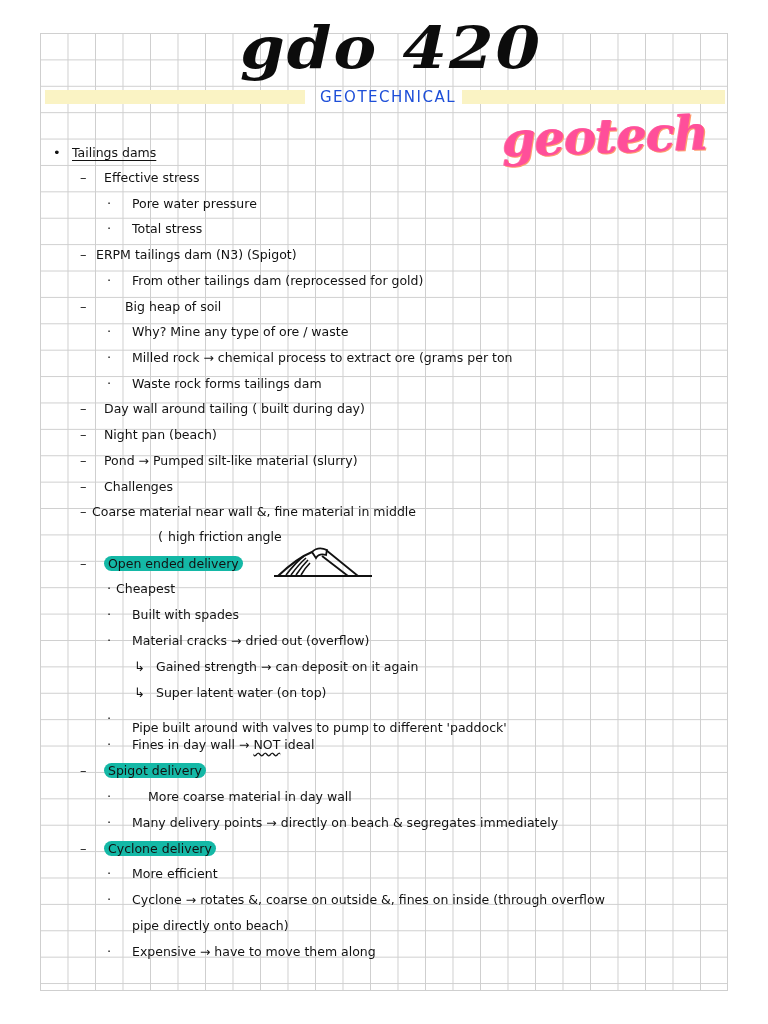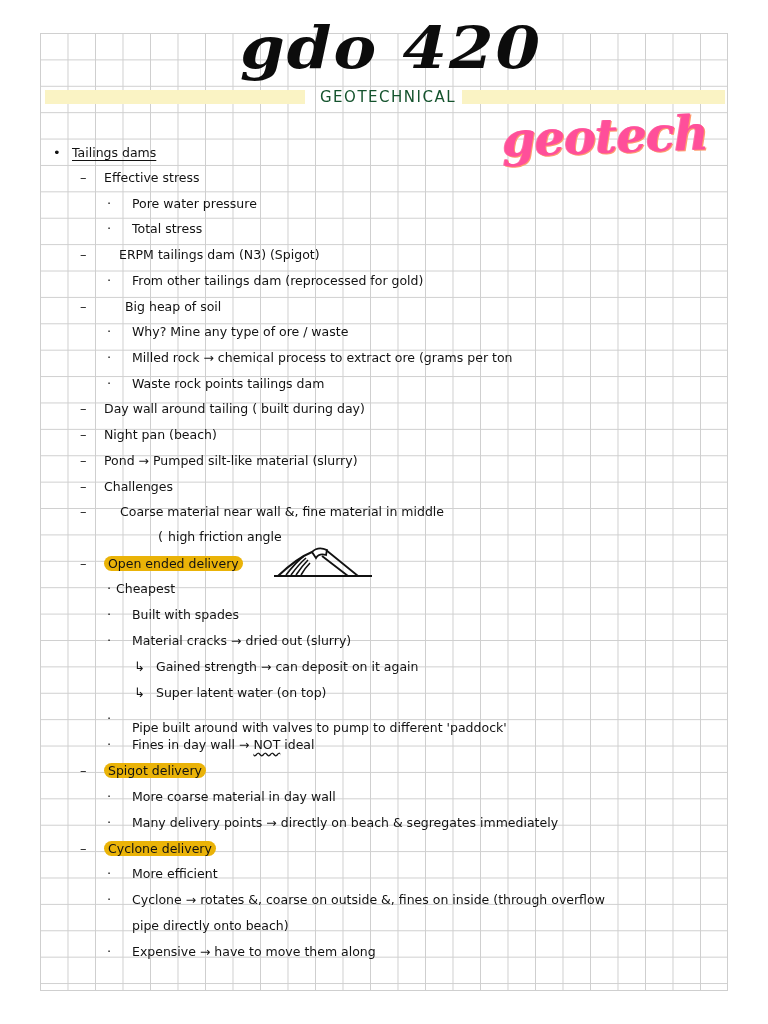--- a/index.html
+++ b/index.html
@@ -10,30 +10,30 @@
           background-image:
             linear-gradient(to right, #cfcfcf 1px, transparent 1px),
             linear-gradient(to bottom, #cfcfcf 1px, transparent 1px);
           background-size: 27.5px 26.4px;
           border-right:1px solid #cfcfcf; border-bottom:1px solid #cfcfcf; }
   .hl-band { position:absolute; top:90px; height:14px; background:#faf3c4; }
   .title { position:absolute; left:240px; top:16px; font-family:"DejaVu Serif", serif;
            font-style:italic; font-weight:bold; font-size:64px; letter-spacing:2px;
            line-height:1; color:#0c0c0c; transform:scaleY(0.9); }
   .subtitle { position:absolute; left:320px; top:88px; font-size:15px; letter-spacing:1.5px;
-              color:#14532d; }
+              color:#1d4ed8; }
   .sticker { position:absolute; left:502px; top:108px; font-family:"DejaVu Serif", serif;
              font-style:italic; font-weight:bold; font-size:48px; color:#ff4f9a;
              letter-spacing:-1px;
              text-shadow: 1px 1px 0 #ff9b6e, -1px 0 0 #ff72a8; transform:rotate(-2deg); }
   .line { position:absolute; font-size:12.5px; white-space:nowrap; color:#121212;
           line-height:16px; }
   .marker { position:absolute; font-size:13px; line-height:16px; color:#121212; }
   .u { text-decoration:underline; text-underline-offset:3px; }
-  .hl { background:#eab308; border-radius:8px; padding:0 4px; }
+  .hl { background:#14b8a6; border-radius:8px; padding:0 4px; }
   .wavy { text-decoration:underline wavy; text-underline-offset:3px;margin-top:48px; }
   .sketch { position:absolute; left:272px; top:544px; }
 </style>
 </head>
 <body>
 
 <div class="page"></div>
 
 <div class="hl-band" style="left:45px;width:260px;"></div>
 <div class="hl-band" style="left:462px;width:263px;"></div>
@@ -45,63 +45,63 @@
 <div id="notes">
     <span class="marker" style="left: 53px; top: 145px;">•</span>
     <span class="line" style="left: 72px; top: 145px;"><span class="u">Tailings dams</span></span>
     <span class="marker" style="left: 80px; top: 170px;">–</span>
     <span class="line" style="left: 104px; top: 170px;"><span>Effective stress</span></span>
     <span class="marker" style="left: 107px; top: 196px;">·</span>
     <span class="line" style="left: 132px; top: 196px;"><span>Pore water pressure</span></span>
     <span class="marker" style="left: 107px; top: 221px;">·</span>
     <span class="line" style="left: 132px; top: 221px;"><span>Total stress</span></span>
     <span class="marker" style="left: 80px; top: 247px;">–</span>
-    <span class="line" style="left: 119px; top: 247px;"><span>ERPM tailings dam (N3) (Spigot)</span></span>
+    <span class="line" style="left: 96px; top: 247px;"><span>ERPM tailings dam (N3) (Spigot)</span></span>
     <span class="marker" style="left: 107px; top: 273px;">·</span>
     <span class="line" style="left: 132px; top: 273px;"><span>From other tailings dam (reprocessed for gold)</span></span>
     <span class="marker" style="left: 80px; top: 299px;">–</span>
     <span class="line" style="left: 104px; top: 299px; margin-left: 21px;"><span>Big heap of soil</span></span>
     <span class="marker" style="left: 107px; top: 324px;">·</span>
     <span class="line" style="left: 132px; top: 324px;"><span>Why?   Mine any type of ore / waste</span></span>
     <span class="marker" style="left: 107px; top: 350px;">·</span>
     <span class="line" style="left: 132px; top: 350px;"><span>Milled rock → chemical process to extract ore (grams per ton</span></span>
     <span class="marker" style="left: 107px; top: 376px;">·</span>
-    <span class="line" style="left: 132px; top: 376px;"><span>Waste rock points tailings dam</span></span>
+    <span class="line" style="left: 132px; top: 376px;"><span>Waste rock forms tailings dam</span></span>
     <span class="marker" style="left: 80px; top: 401px;">–</span>
     <span class="line" style="left: 104px; top: 401px;"><span>Day wall around tailing ( built during day)</span></span>
     <span class="marker" style="left: 80px; top: 427px;">–</span>
     <span class="line" style="left: 104px; top: 427px;"><span>Night pan (beach)</span></span>
     <span class="marker" style="left: 80px; top: 453px;">–</span>
     <span class="line" style="left: 104px; top: 453px;"><span>Pond → Pumped silt-like material (slurry)</span></span>
     <span class="marker" style="left: 80px; top: 479px;">–</span>
     <span class="line" style="left: 104px; top: 479px;"><span>Challenges</span></span>
     <span class="marker" style="left: 80px; top: 504px;">–</span>
-    <span class="line" style="left: 120px; top: 504px; text-align: center;"><span>Coarse material near wall &amp;, fine material in middle</span></span>
+    <span class="line" style="left: 92px; top: 504px; text-align: center;"><span>Coarse material near wall &amp;, fine material in middle</span></span>
     <span class="marker" style="left: 158px; top: 529px;">(</span>
     <span class="line" style="left: 168px; top: 529px;"><span>high friction angle</span></span>
     <span class="marker" style="left: 80px; top: 556px;">–</span>
     <span class="line" style="left: 104px; top: 556px;"><span class="hl">Open ended delivery</span></span>
     <span class="marker" style="left: 107px; top: 581px;">·</span>
     <span class="line" style="left: 116px; top: 581px;"><span>Cheapest</span></span>
     <span class="marker" style="left: 107px; top: 607px;">·</span>
     <span class="line" style="left: 132px; top: 607px; text-align: right;"><span>Built with spades</span></span>
     <span class="marker" style="left: 107px; top: 633px;">·</span>
-    <span class="line" style="left: 132px; top: 633px;"><span>Material cracks → dried out  (slurry)</span></span>
+    <span class="line" style="left: 132px; top: 633px;"><span>Material cracks → dried out  (overflow)</span></span>
     <span class="marker" style="left: 134px; top: 659px;">↳</span>
     <span class="line" style="left: 156px; top: 659px;"><span>Gained strength → can deposit on it again</span></span>
     <span class="marker" style="left: 134px; top: 685px;">↳</span>
     <span class="line" style="left: 156px; top: 685px;"><span>Super latent water (on top)</span></span>
     <span class="marker" style="left: 107px; top: 711px;">·</span>
     <span class="line" style="left: 132px; top: 711px; margin-top: 9px;"><span>Pipe built around with valves to pump to different 'paddock'</span></span>
     <span class="marker" style="left: 107px; top: 737px;">·</span>
     <span class="line" style="left: 132px; top: 737px;"><span>Fines in day wall → </span><span class="wavy">NOT</span><span> ideal</span></span>
     <span class="marker" style="left: 80px; top: 763px;">–</span>
     <span class="line" style="left: 104px; top: 763px;"><span class="hl">Spigot delivery</span></span>
     <span class="marker" style="left: 107px; top: 789px;">·</span>
-    <span class="line" style="left: 132px; top: 789px;"><span>More coarse material in day wall</span></span>
+    <span class="line" style="left: 148px; top: 789px;"><span>More coarse material in day wall</span></span>
     <span class="marker" style="left: 107px; top: 815px;">·</span>
     <span class="line" style="left: 132px; top: 815px;"><span>Many delivery points → directly on beach &amp; segregates immediately</span></span>
     <span class="marker" style="left: 80px; top: 841px;">–</span>
     <span class="line" style="left: 104px; top: 841px; text-align: center;"><span class="hl">Cyclone delivery</span></span>
     <span class="marker" style="left: 107px; top: 866px;">·</span>
     <span class="line" style="left: 132px; top: 866px;"><span>More efficient</span></span>
     <span class="marker" style="left: 107px; top: 892px;">·</span>
     <span class="line" style="left: 132px; top: 892px;"><span>Cyclone → rotates &amp;, coarse on outside &amp;, fines on inside (through overflow</span></span>
     <span class="line" style="left: 132px; top: 918px;"><span>pipe directly onto beach)</span></span>
     <span class="marker" style="left: 107px; top: 944px;">·</span>

